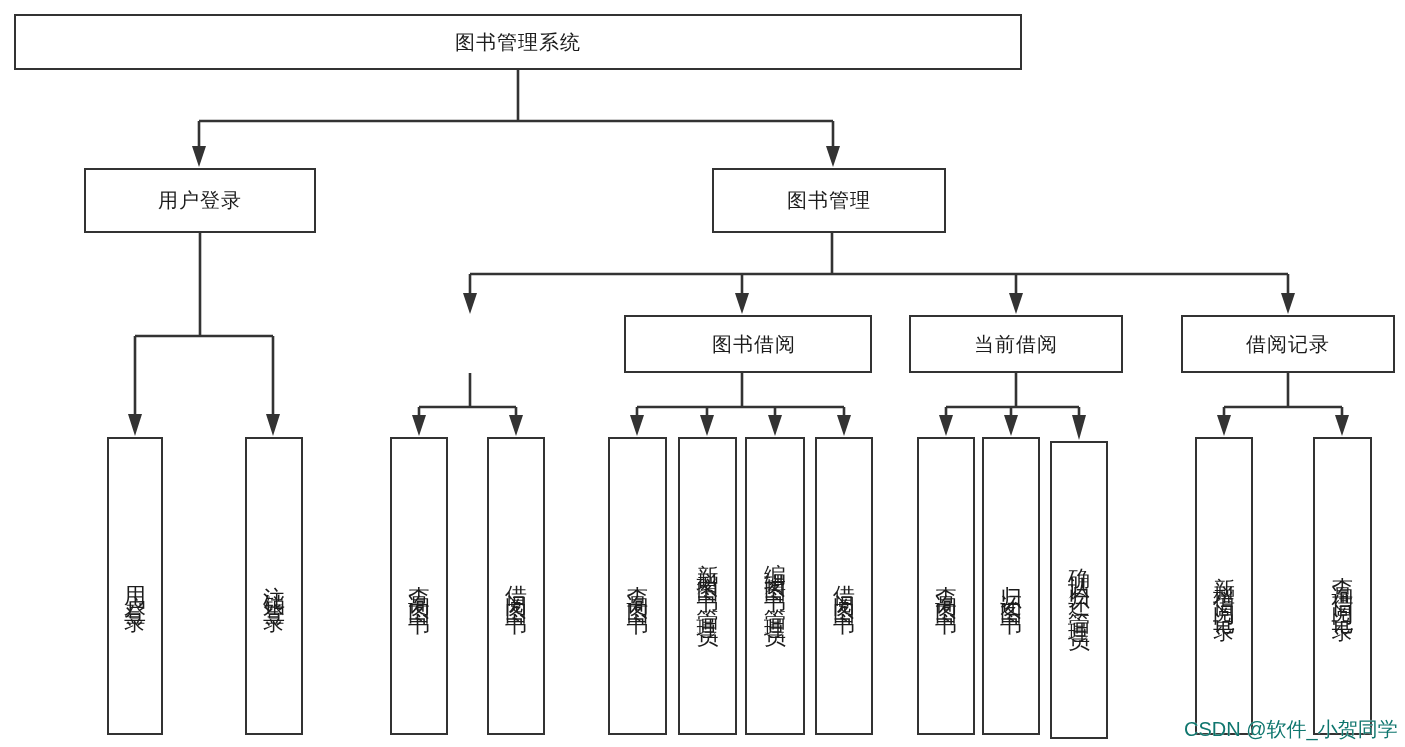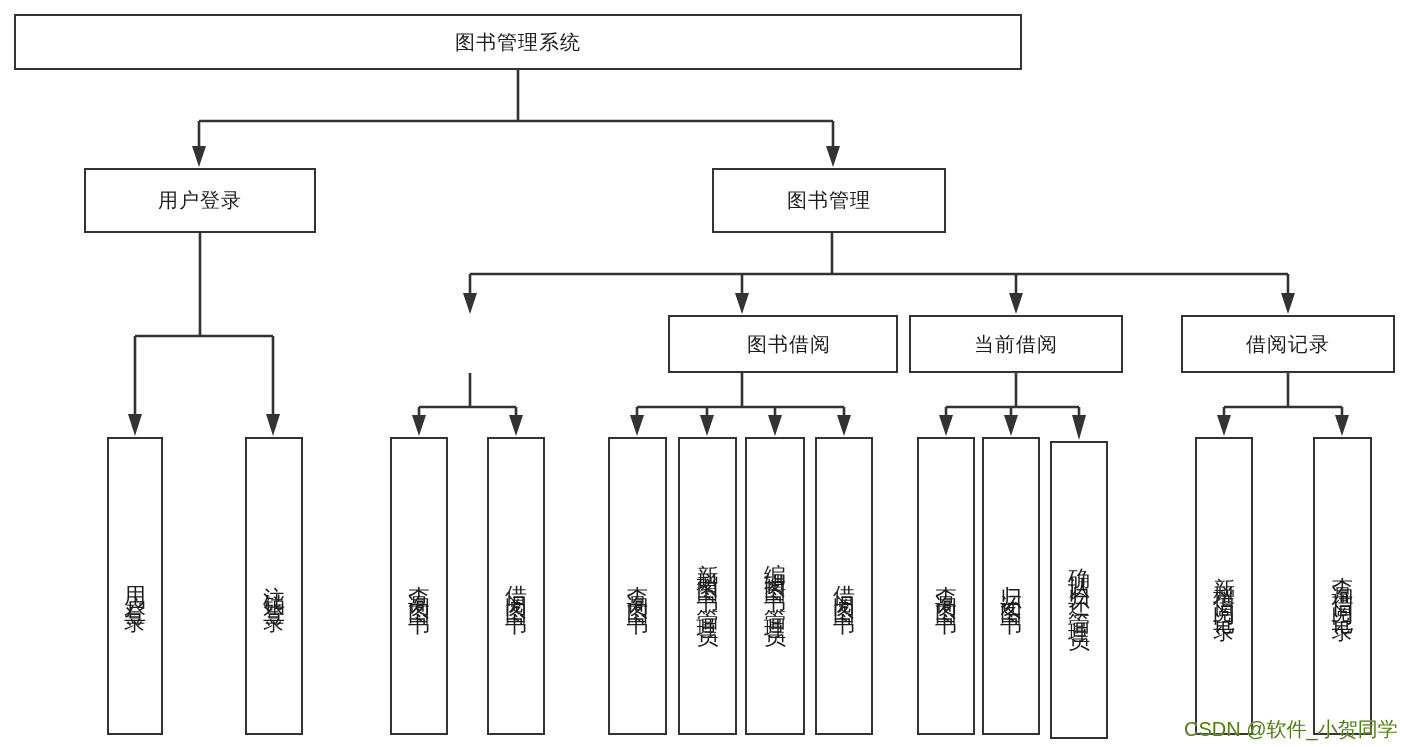--- a/index.html
+++ b/index.html
@@ -61,21 +61,21 @@
     white-space: nowrap;
   }
   .vbox.offset {
     top: 441px;
   }
   #watermark {
     position: absolute;
     left: 1184px;
     top: 716px;
     font-size: 20px;
-    color: #4d7c0f;
+    color: #0f766e;
     text-shadow: 0 0 1px #ffffff;
     white-space: nowrap;
     z-index: 3;
   }
 </style>
 </head>
 <body>
 
 <div id="stage">
 
@@ -103,21 +103,21 @@
     <span>图书管理系统</span>
   </div>
 
   <div class="hbox" style="left:84px; top:168px; width:232px; height:65px;">
     <span>用户登录</span>
   </div>
   <div class="hbox" style="left:712px; top:168px; width:234px; height:65px;">
     <span>图书管理</span>
   </div>
 
-  <div class="hbox" style="left:668px; top:315px; width:230px; height:58px;padding-left:12px;">
+  <div class="hbox" style="left:624px; top:315px; width:248px; height:58px;padding-left:12px;">
     <span>图书借阅</span>
   </div>
   <div class="hbox" style="left:909px; top:315px; width:214px; height:58px;">
     <span>当前借阅</span>
   </div>
   <div class="hbox" style="left:1181px; top:315px; width:214px; height:58px;">
     <span>借阅记录</span>
   </div>
 
   <div class="vbox" style="left:107px; width:56px;">

